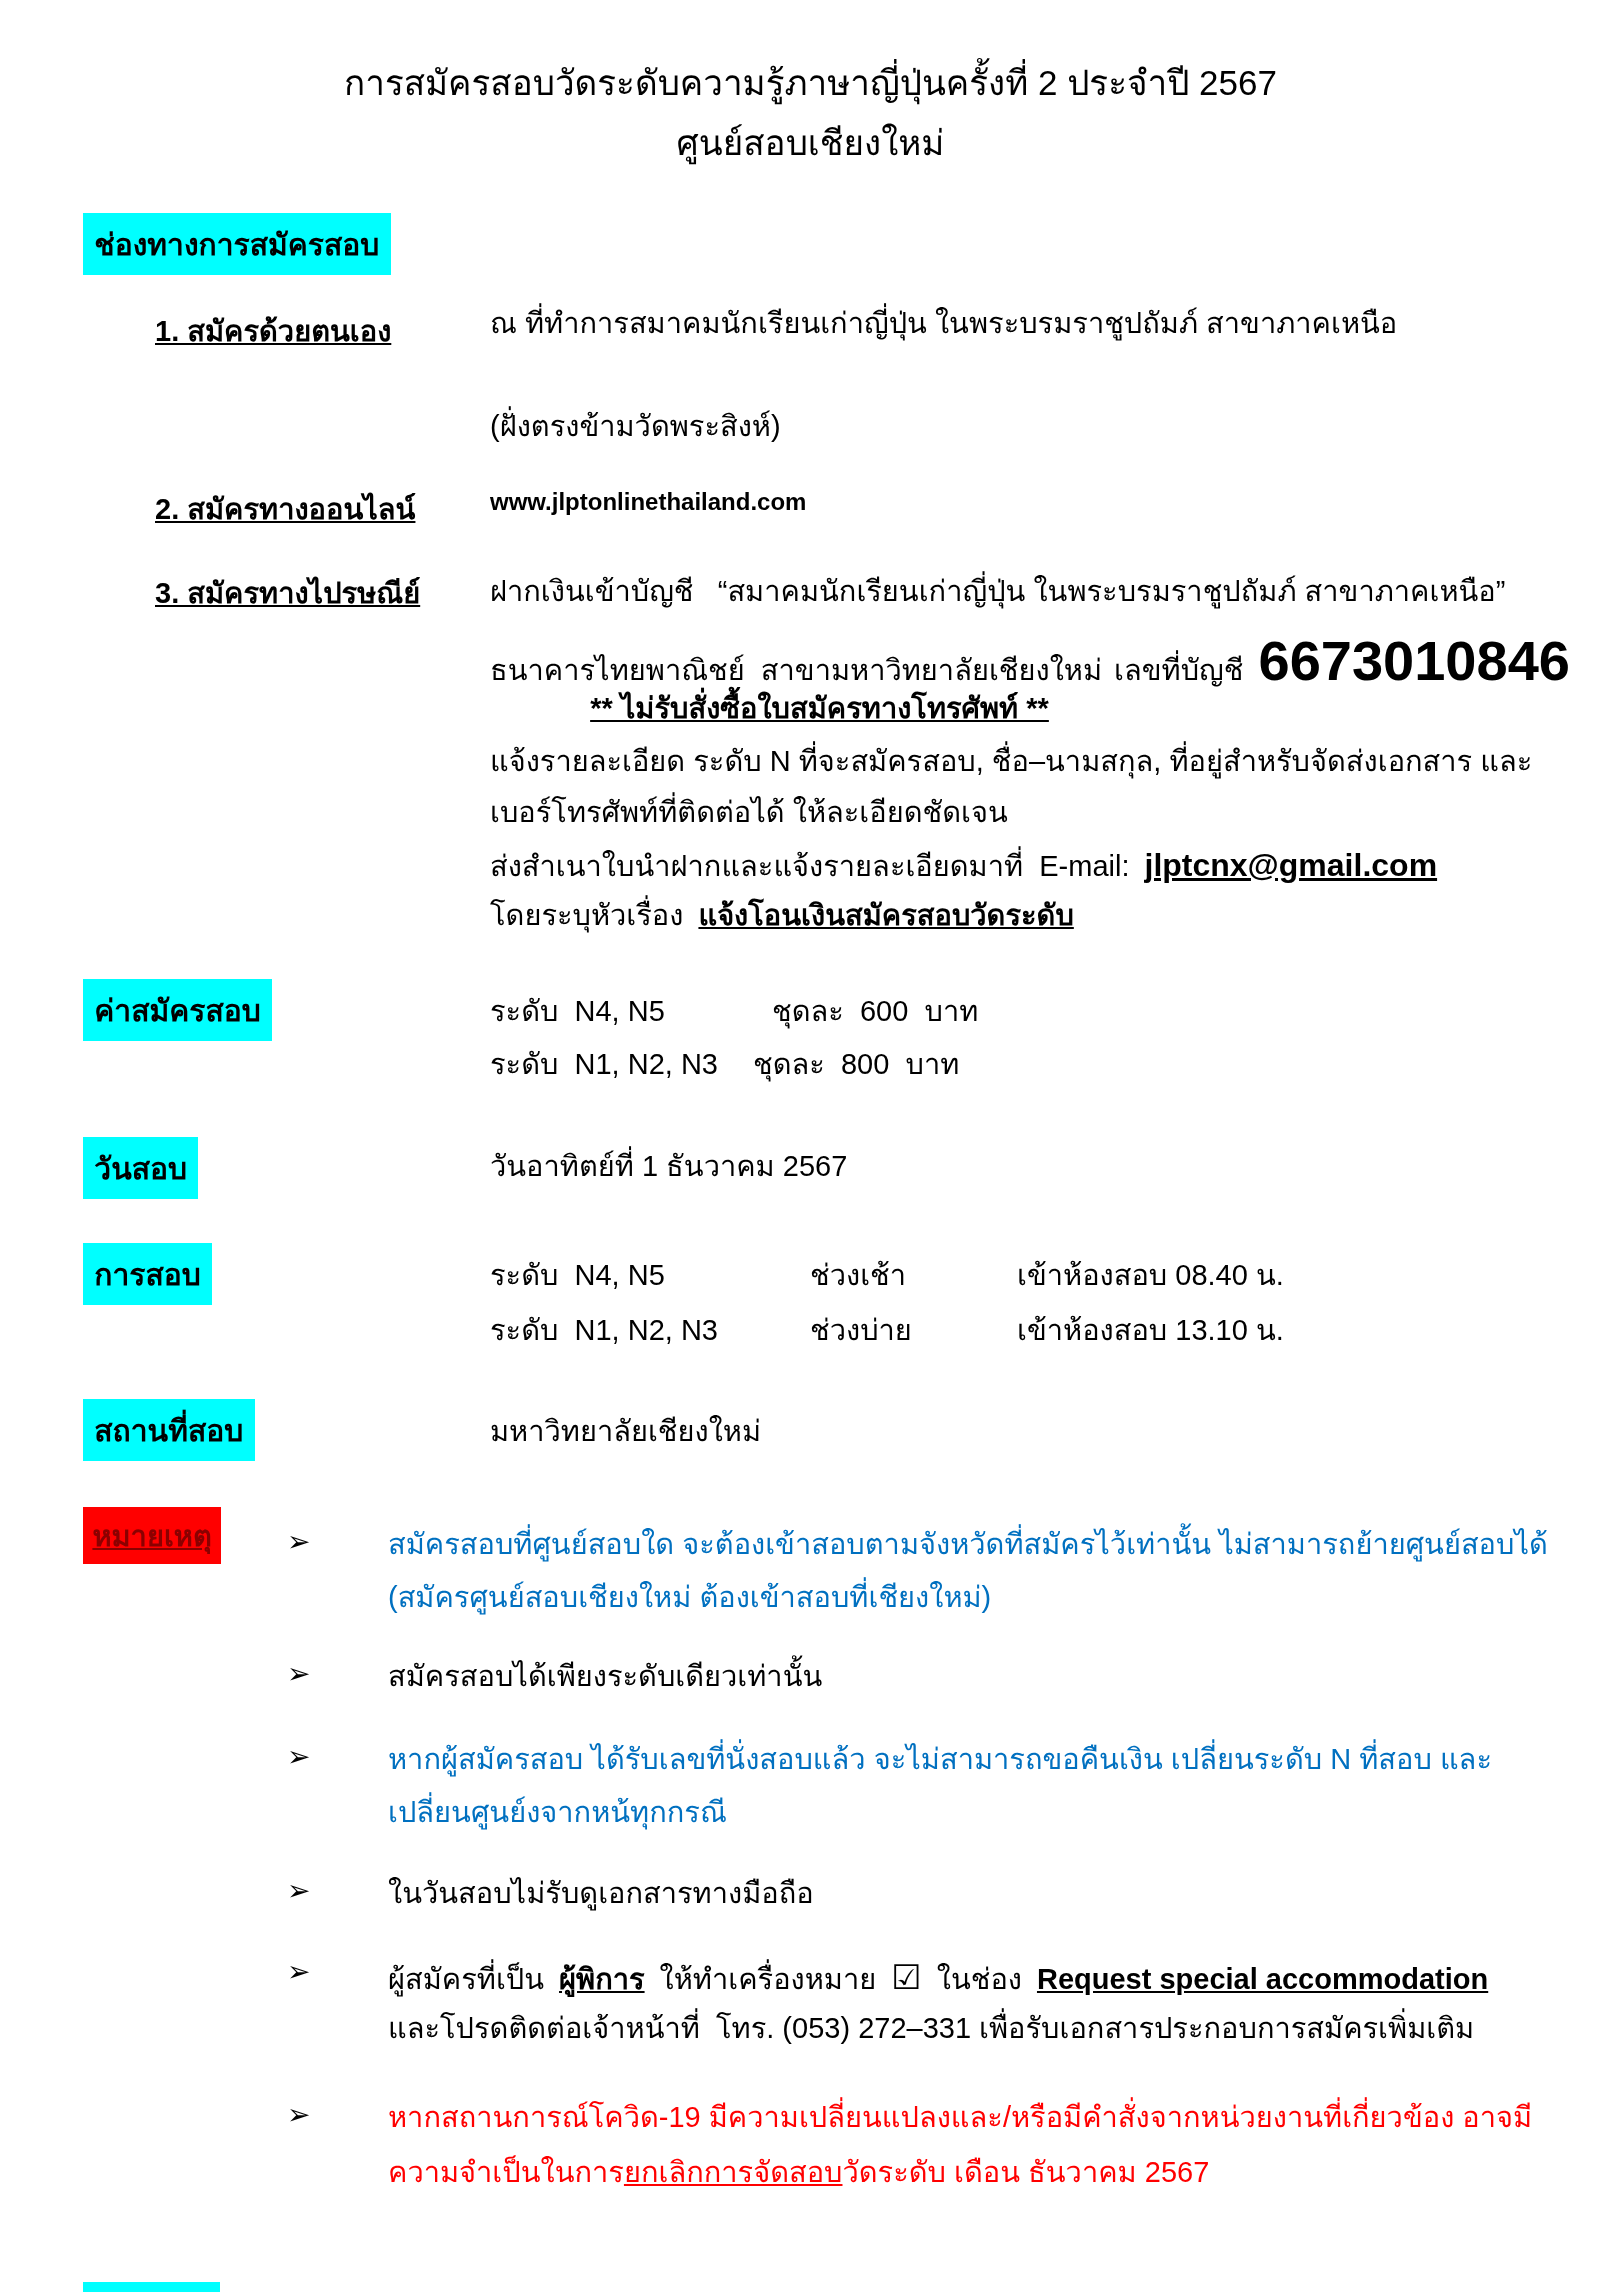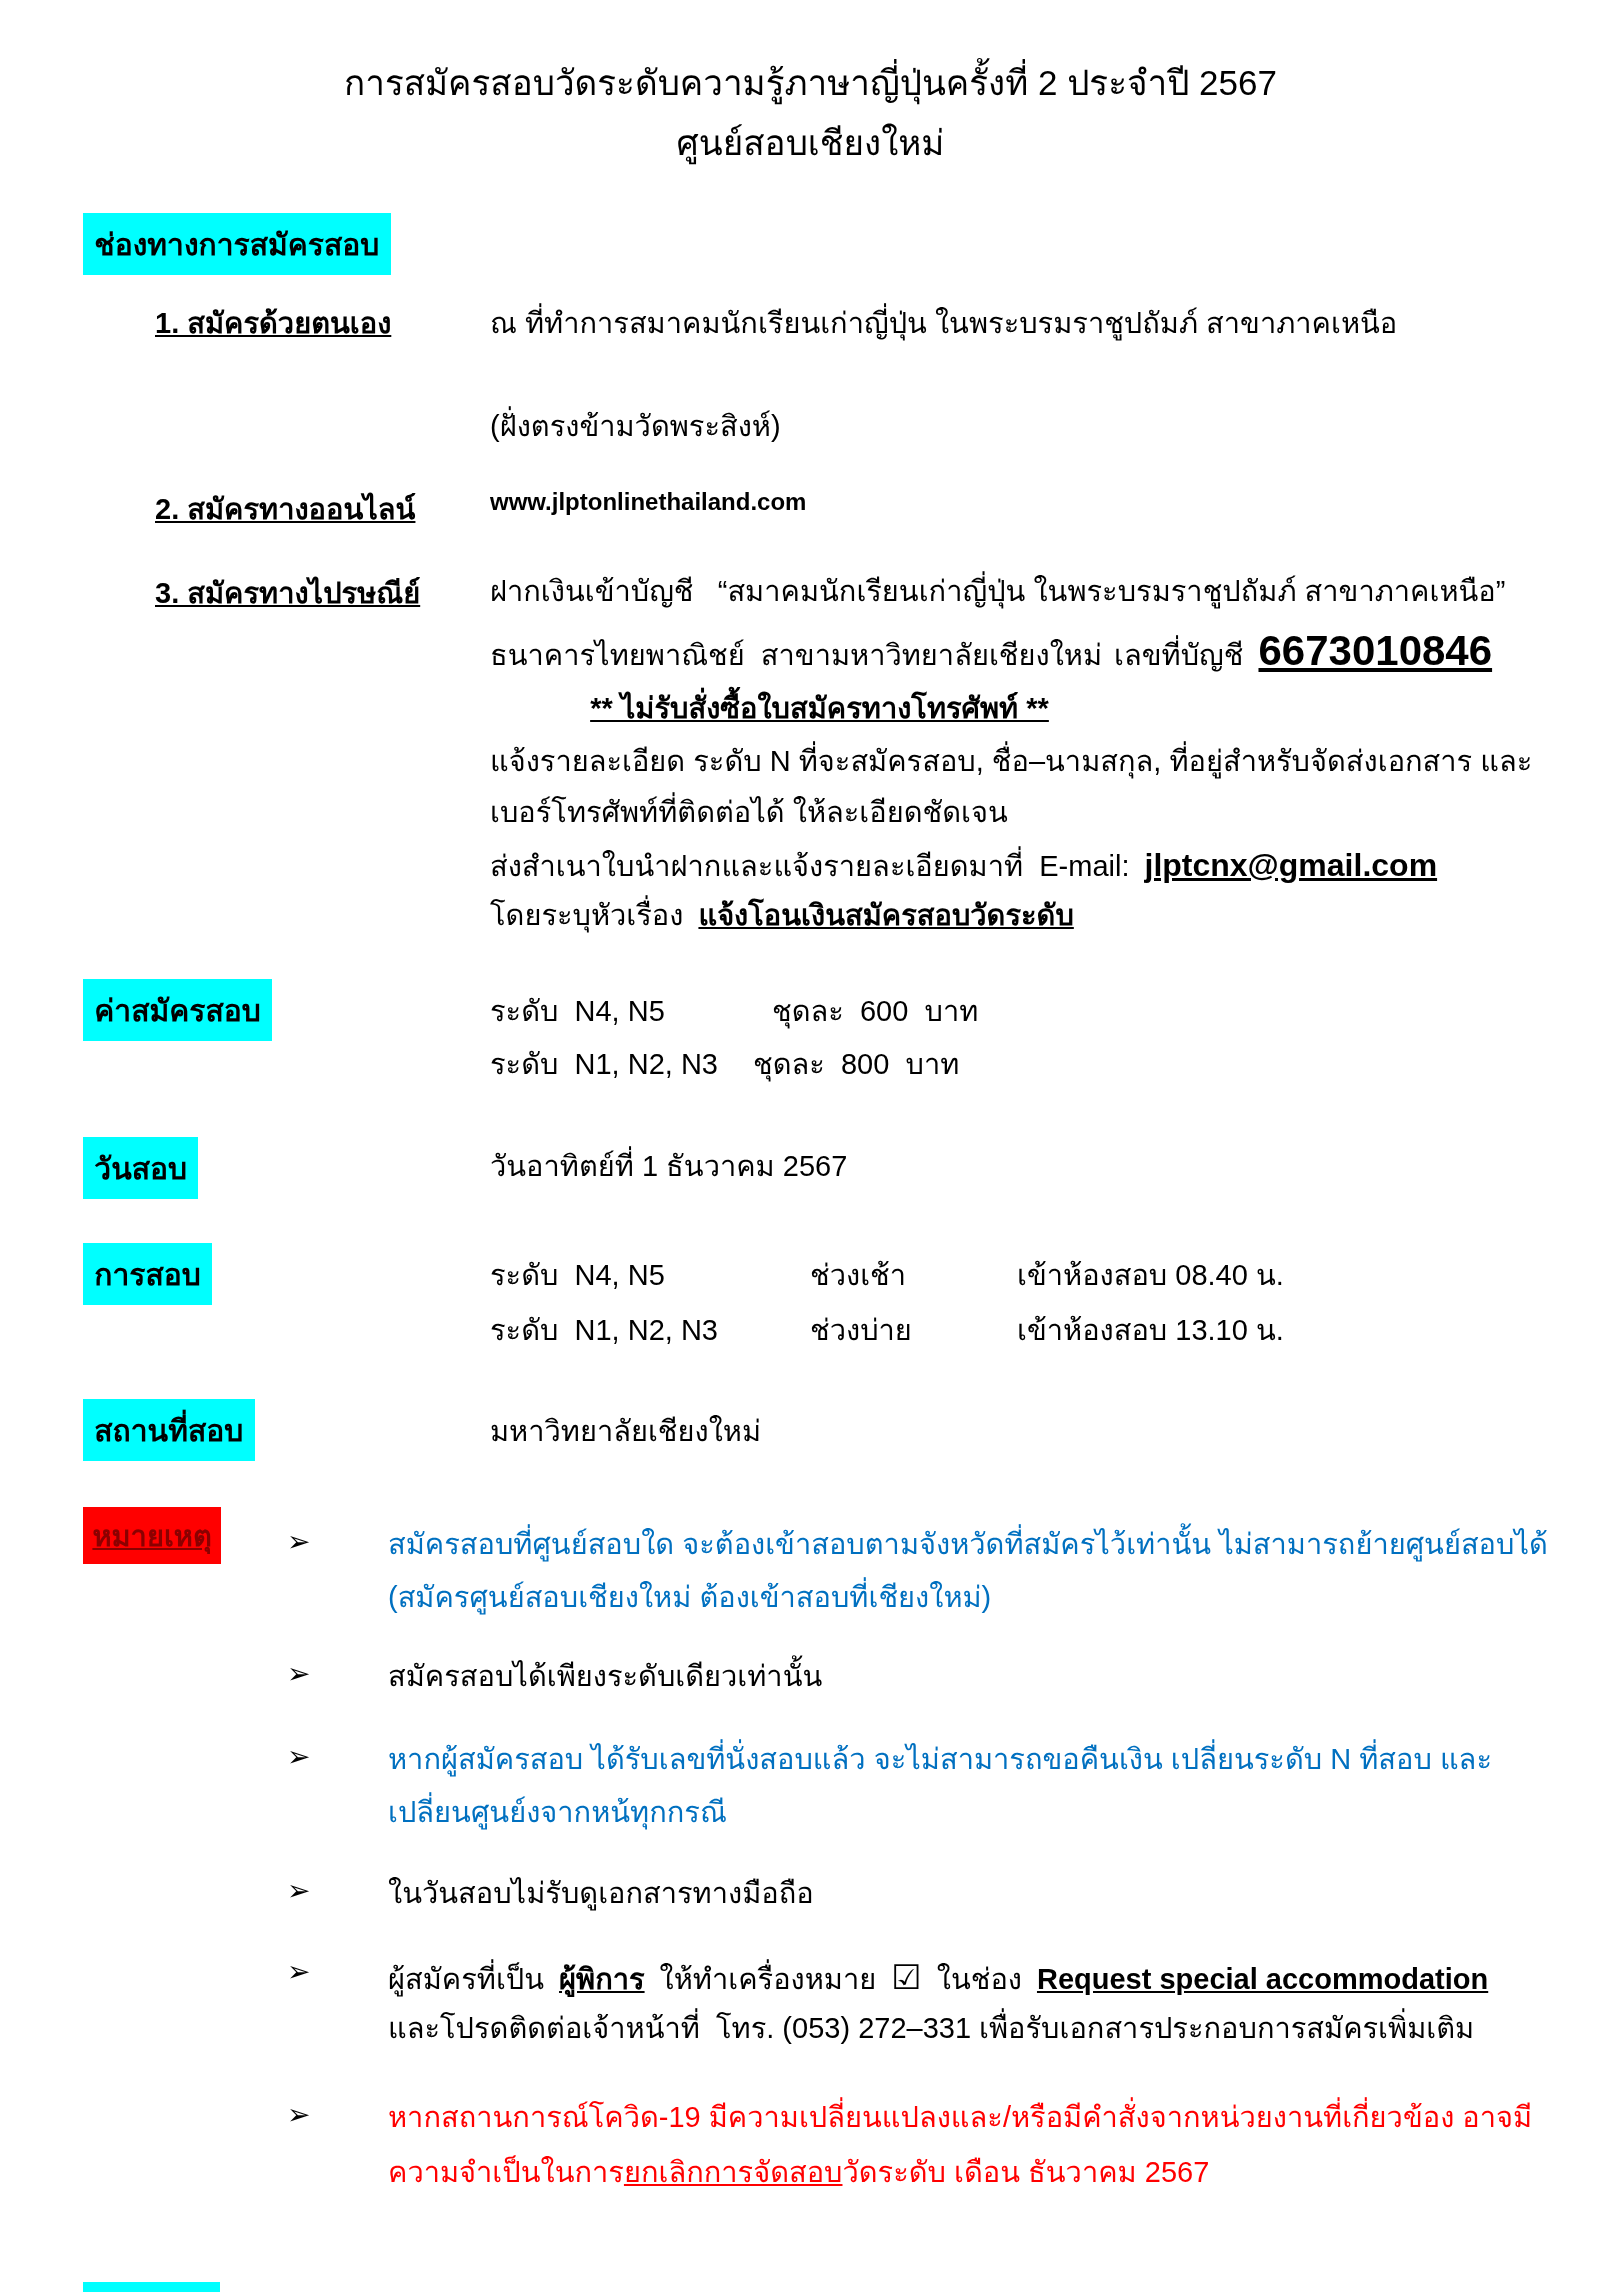--- a/index.html
+++ b/index.html
@@ -24,37 +24,37 @@
   .hl-red{
     background:var(--hl-red,#ff0000);
     color:var(--note-darkred,#8b0000);
     font-weight:bold;font-size:29px;
     padding:5.6px 9.4px;white-space:pre;
     text-decoration:underline;
   }
   .blue{color:var(--note-blue,#0070c0);}
   .red{color:var(--note-red,#ff0000);}
   .bullet{font-size:28px;color:#000;white-space:pre;}
-  .acct{font-size:42px;font-weight:bold;text-decoration:underline;}
+  .acct{font-size:56px;font-weight:bold;}
   .email{font-size:32px;font-weight:bold;text-decoration:underline;}
   .url{font-size:24px;font-weight:bold;}
   .gap-l{margin-left:15px;}
   .gap-xl{margin-left:12px;}
 </style>
 </head>
 <body>
 
 <div class="page">
 
   <div class="abs title" style="top:55px;left:0;">การสมัครสอบวัดระดับความรู้ภาษาญี่ปุ่นครั้งที่ 2 ประจำปี 2567</div>
   <div class="abs title" style="top:115px;left:0;">ศูนย์สอบเชียงใหม่</div>
 
   <div class="abs hl-cyan" style="left:83px;top:213px;">ช่องทางการสมัครสอบ</div>
 
-  <div class="abs t b u" style="left:155px;top:304px;">1. สมัครด้วยตนเอง</div>
+  <div class="abs t b u" style="left:155px;top:312px;">1. สมัครด้วยตนเอง</div>
   <div class="abs t" style="left:490px;top:304px;">ณ ที่ทำการสมาคมนักเรียนเก่าญี่ปุ่น ในพระบรมราชูปถัมภ์ สาขาภาคเหนือ</div>
   <div class="abs t" style="left:490px;top:407px;">(ฝั่งตรงข้ามวัดพระสิงห์)</div>
 
   <div class="abs t b u" style="left:155px;top:490px;">2. สมัครทางออนไลน์</div>
   <div class="abs t url" style="left:490px;top:486px;">www.jlptonlinethailand.com</div>
 
   <div class="abs t b u" style="left:155px;top:574px;">3. สมัครทางไปรษณีย์</div>
   <div class="abs t" style="left:490px;top:572px;">ฝากเงินเข้าบัญชี   “สมาคมนักเรียนเก่าญี่ปุ่น ในพระบรมราชูปถัมภ์ สาขาภาคเหนือ”</div>
 
   <div class="abs t" style="left:490px;top:623px;"><span>ธนาคารไทยพาณิชย์  สาขามหาวิทยาลัยเชียงใหม่</span><span class="gap-xl">เลขที่บัญชี</span><span class="acct gap-l">6673010846</span></div>

